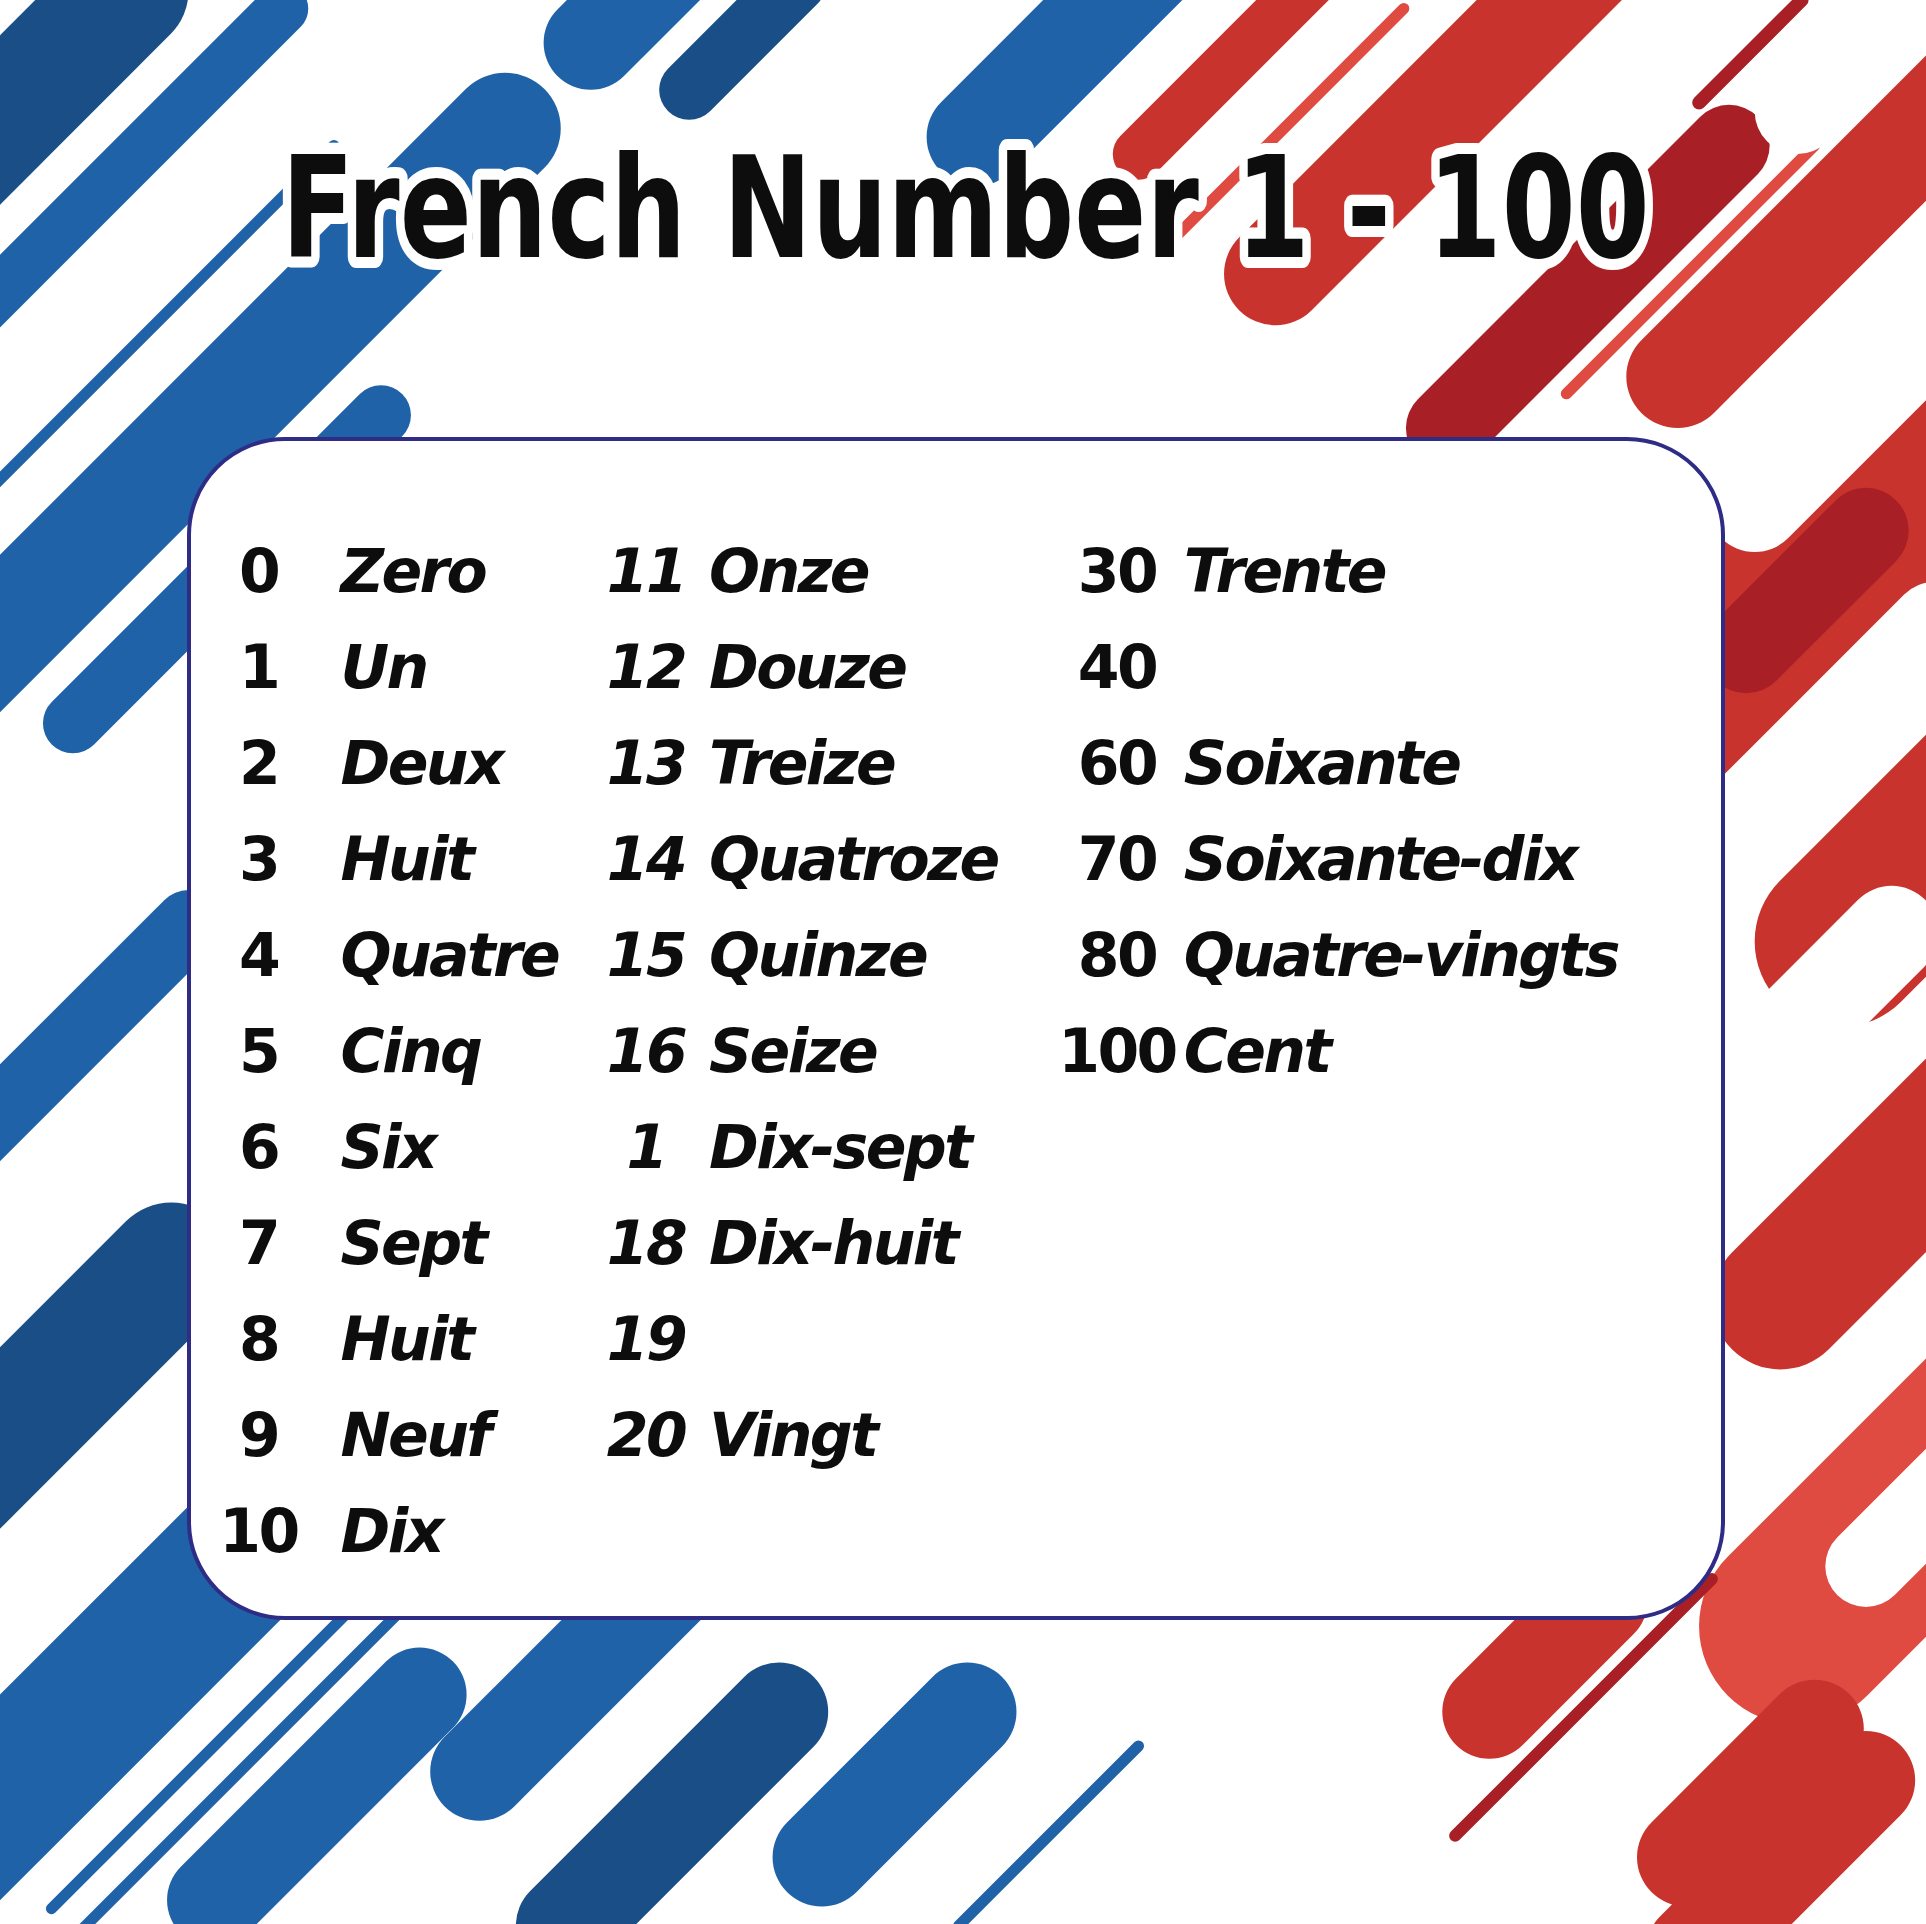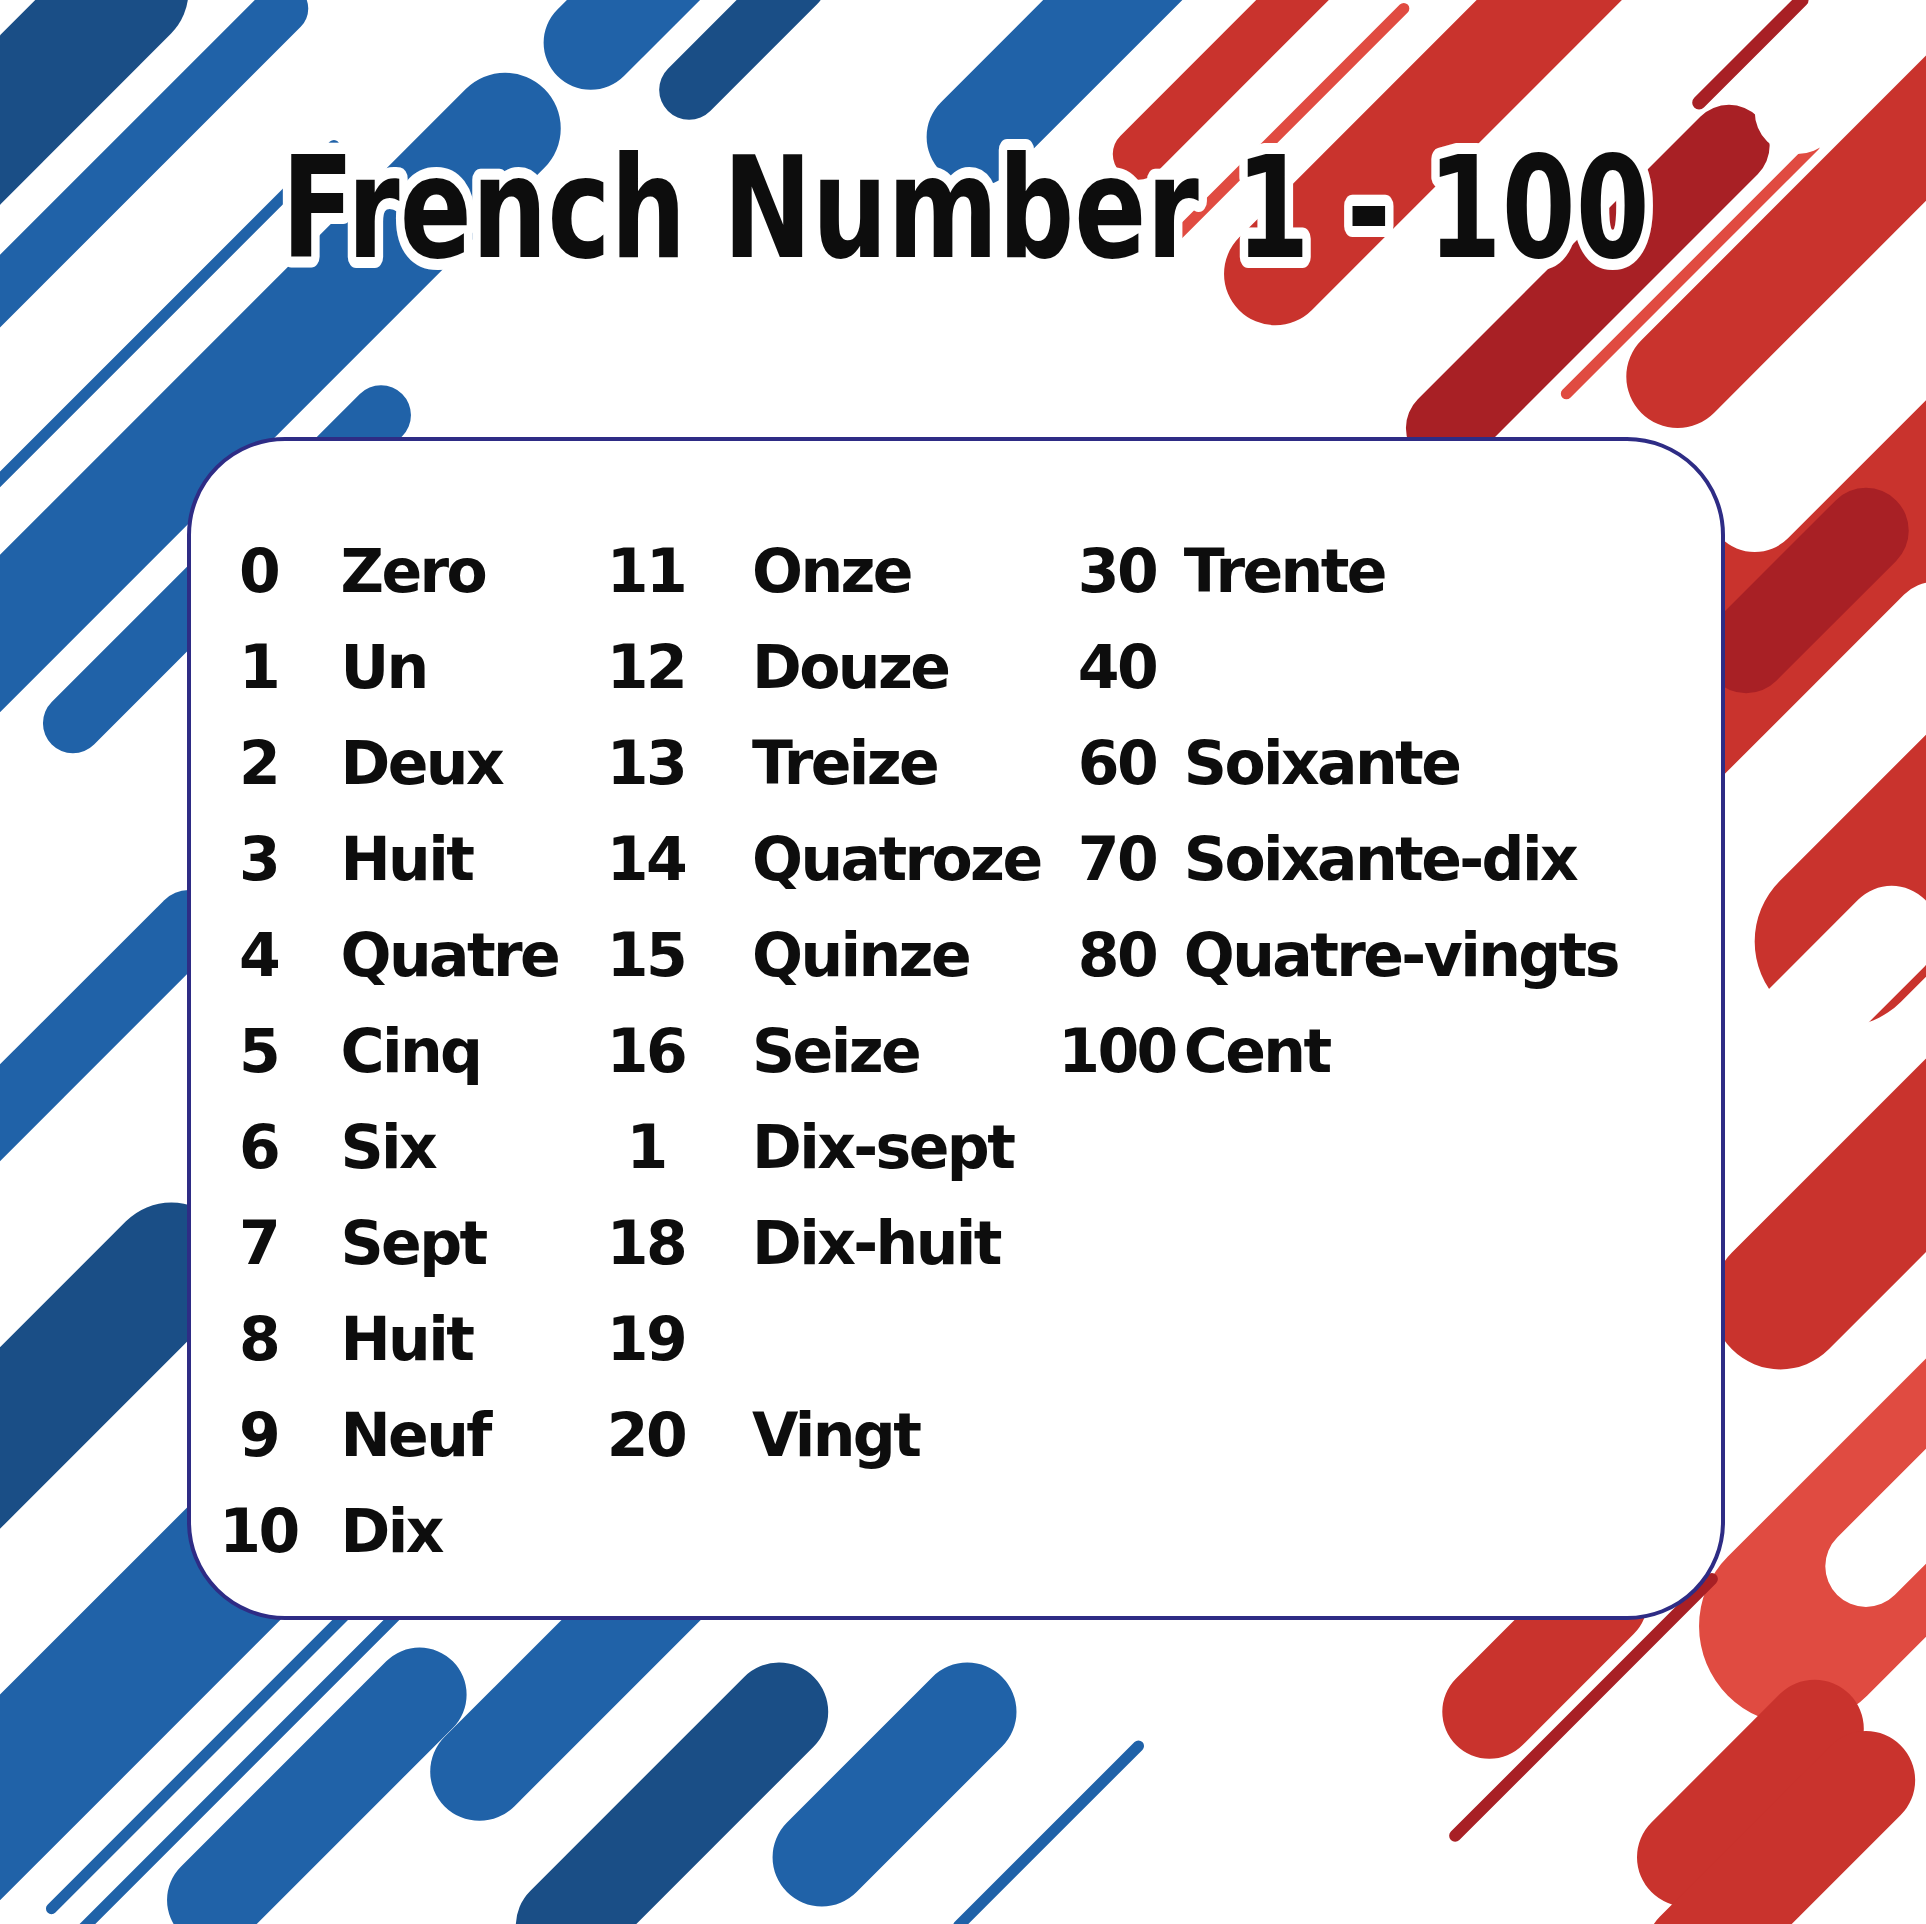--- a/index.html
+++ b/index.html
@@ -26,23 +26,23 @@
     font-family:"DejaVu Sans","Liberation Sans",sans-serif;
     font-weight:700;font-size:60px;letter-spacing:-2.6px;color:var(--text,#0d0d0d);
   }
   .col{position:absolute;top:82px;}
   .c1{left:20.5px;}
   .c2{left:408px;}
   .c3{left:866px;}
   .row{display:flex;align-items:center;height:96px;}
   .num{display:inline-block;text-align:center;}
   .c1 .num{width:94px;margin-right:35px;}
-  .c2 .num{width:94px;margin-right:59px;}
+  .c2 .num{width:94px;margin-right:16px;font-style:italic;}
   .c3 .num{width:120px;margin-right:6.8px;}
-  .word{white-space:nowrap;}
+  .word{white-space:nowrap;font-style:italic;}
 </style>
 </head>
 <body>
 
 <div class="page">
 
   <svg class="bg" width="1926" height="1924" viewBox="0 0 2250 2248">
     <g stroke-linecap="round">
       <line class="b2" x1="-220" y1="360" x2="150" y2="-10" stroke-width="140"></line>
       <line class="b1" x1="-100" y1="440" x2="330" y2="10" stroke-width="60"></line>

